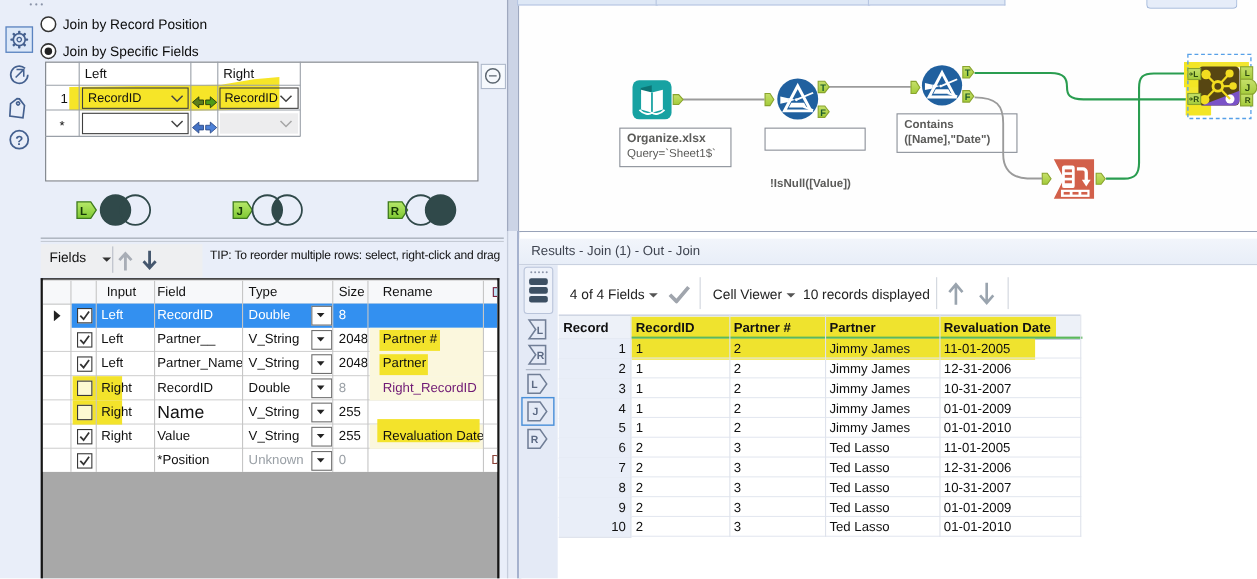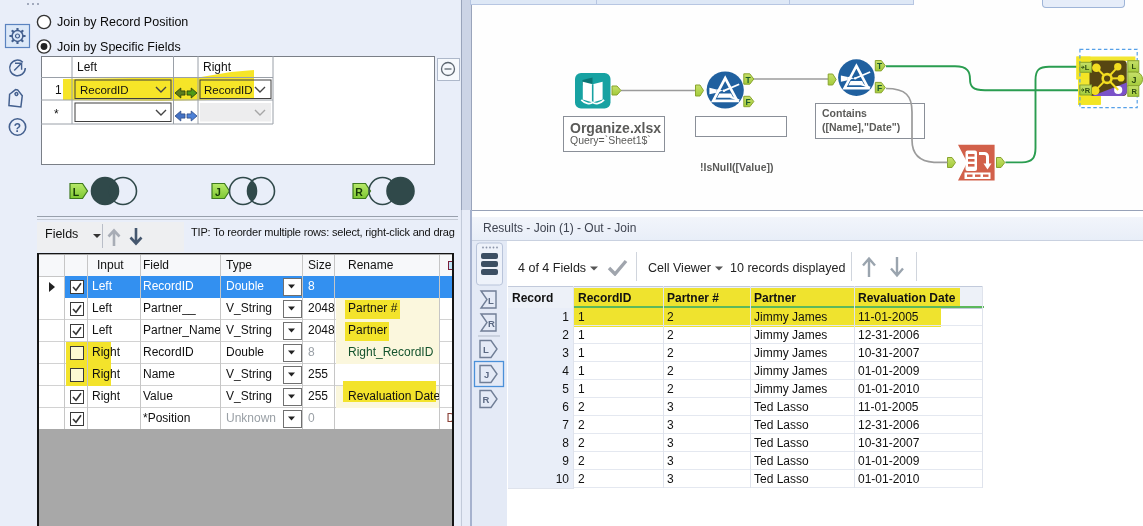--- a/index.html
+++ b/index.html
@@ -220,26 +220,26 @@
     <div class="abs nowrap" style="left: 30.5px; top: 91px; width: 12px; height: 12px; background: rgb(253, 250, 210); border: 1.2px solid rgb(58, 58, 58); line-height: normal;"></div>
     <div class="abs nowrap" style="left: 53px; top: 90.5px; font-size: 12px; color: rgb(17, 17, 17); line-height: normal;">Right</div>
     <div class="abs nowrap" style="left: 104px; top: 90.5px; font-size: 12px; color: rgb(17, 17, 17); line-height: normal;">RecordID</div>
     <div class="abs nowrap" style="left: 187px; top: 90.5px; font-size: 12px; color: rgb(17, 17, 17); line-height: normal;">Double</div>
     <div class="abs nowrap" style="left: 244px; top: 89.5px; width: 17px; height: 16px; background: rgb(255, 255, 255); border: 1px solid rgb(112, 112, 112); line-height: normal;"></div>
     <div class="abs nowrap" style="left: 248px; top: 94px; line-height: 0;"><svg width="9" height="7">
         <path d="M1,1.5 l3.5,4 3.5,-4 z" fill="#222"></path>
       </svg></div>
     <div class="abs nowrap" style="left: 269px; top: 90.5px; font-size: 12px; color: rgb(154, 160, 166); line-height: normal;">8</div>
     <div class="abs nowrap" style="left: 297.2px; top: 87px; width: 104.2px; height: 22px; background: rgb(251, 247, 221); line-height: normal;"></div>
-    <div class="abs nowrap" style="left: 309px; top: 90.5px; font-size: 12px; color: #14532d; line-height: normal;">Right_RecordID</div>
+    <div class="abs nowrap" style="left: 309px; top: 90.5px; font-size: 12px; color: #701a75; line-height: normal;">Right_RecordID</div>
     <div class="abs nowrap" style="left: 0px; top: 130px; width: 412.7px; height: 1px; background: rgb(210, 210, 210); line-height: normal;"></div>
     <div class="abs nowrap" style="left: 26.6px; top: 109px; width: 45px; height: 22.5px; background: rgb(243, 227, 43); line-height: normal;"></div>
     <div class="abs nowrap" style="left: 30.5px; top: 113px; width: 12px; height: 12px; background: rgb(253, 250, 210); border: 1.2px solid rgb(58, 58, 58); line-height: normal;"></div>
     <div class="abs nowrap" style="left: 53px; top: 112.5px; font-size: 12px; color: rgb(17, 17, 17); line-height: normal;">Right</div>
-    <div class="abs nowrap" style="left: 104px; top: 112.5px; font-size: 12px; color: rgb(17, 17, 17); line-height: normal;">Name</div>
+    <div class="abs nowrap" style="left: 104px; top: 112.5px; font-size: 16px; color: rgb(17, 17, 17); line-height: normal;">Name</div>
     <div class="abs nowrap" style="left: 187px; top: 112.5px; font-size: 12px; color: rgb(17, 17, 17); line-height: normal;">V_String</div>
     <div class="abs nowrap" style="left: 244px; top: 111.5px; width: 17px; height: 16px; background: rgb(255, 255, 255); border: 1px solid rgb(112, 112, 112); line-height: normal;"></div>
     <div class="abs nowrap" style="left: 248px; top: 116px; line-height: 0;"><svg width="9" height="7">
         <path d="M1,1.5 l3.5,4 3.5,-4 z" fill="#222"></path>
       </svg></div>
     <div class="abs nowrap" style="left: 269px; top: 112.5px; font-size: 12px; color: rgb(17, 17, 17); line-height: normal;">255</div>
     <div class="abs nowrap" style="left: 309px; top: 112.5px; font-size: 12px; color: rgb(17, 17, 17); line-height: normal;"></div>
     <div class="abs nowrap" style="left: 0px; top: 152px; width: 412.7px; height: 1px; background: rgb(210, 210, 210); line-height: normal;"></div>
     <div class="abs nowrap" style="left: 30.5px; top: 135px; width: 12px; height: 12px; background: rgb(255, 255, 255); border: 1.2px solid rgb(58, 58, 58); line-height: normal;"></div>
     <div class="abs nowrap" style="left: 31.5px; top: 136px; line-height: 0;"><svg width="12" height="12">
@@ -393,21 +393,21 @@
     <rect x="655.8" y="60.7" width="11" height="11.4" fill="url(#anch)" stroke="#89a42e"></rect>
     <text x="659.5" y="69.3">L</text>
     <path d="M655.8,72.1 h8 a6.5,7 0 0 1 0,14.5 h-8 z" fill="url(#anch)" stroke="#89a42e"></path>
     <text x="659.5" y="83" font-size="9">J</text>
     <rect x="655.8" y="85.6" width="11" height="10.7" fill="url(#anch)" stroke="#89a42e"></rect>
     <text x="659.5" y="94">R</text>
   </g>
 </svg>
 
 <div class="abs" style="left:563px;top:116px;width:100px;height:34px;background:#fff;border:1.5px solid #8a8f98;"></div>
-<div class="abs nowrap" style="left:570px;top:120px;font-size:14px;font-weight:bold;color:#5b5b59;">Organize.xlsx</div>
+<div class="abs nowrap" style="left:570px;top:120px;font-size:11px;font-weight:bold;color:#5b5b59;">Organize.xlsx</div>
 <div class="abs nowrap" style="left:570px;top:134px;font-size:10.5px;font-weight:normal;color:#5b5b59;">Query=`Sheet1$`</div>
 <div class="abs" style="left:695px;top:116px;width:90px;height:19px;background:#fff;border:1.5px solid #8a8f98;"></div>
 <div class="abs nowrap" style="left:700px;top:119px;font-size:10.5px;font-weight:bold;color:#5b5b59;margin-top:42px;">!IsNull([Value])</div>
 <div class="abs" style="left:815px;top:103px;width:108px;height:34px;background:#fff;border:1.5px solid #8a8f98;"></div>
 <div class="abs nowrap" style="left:822px;top:107px;font-size:10.5px;font-weight:bold;color:#5b5b59;">Contains</div>
 <div class="abs nowrap" style="left:822px;top:121px;font-size:10.5px;font-weight:bold;color:#5b5b59;">([Name],"Date")</div>
 <svg class="abs" style="left:472px;top:0;" width="671" height="210" viewBox="0 0 671 210">
   <path d="M414,88.5 C434,88.5 440,96 440,112 L440,140 C440,154 448,161.5 462,162.3 L475.5,162.3" stroke="#9b9b9b" stroke-width="1.7" fill="none"></path>
 </svg>
 

